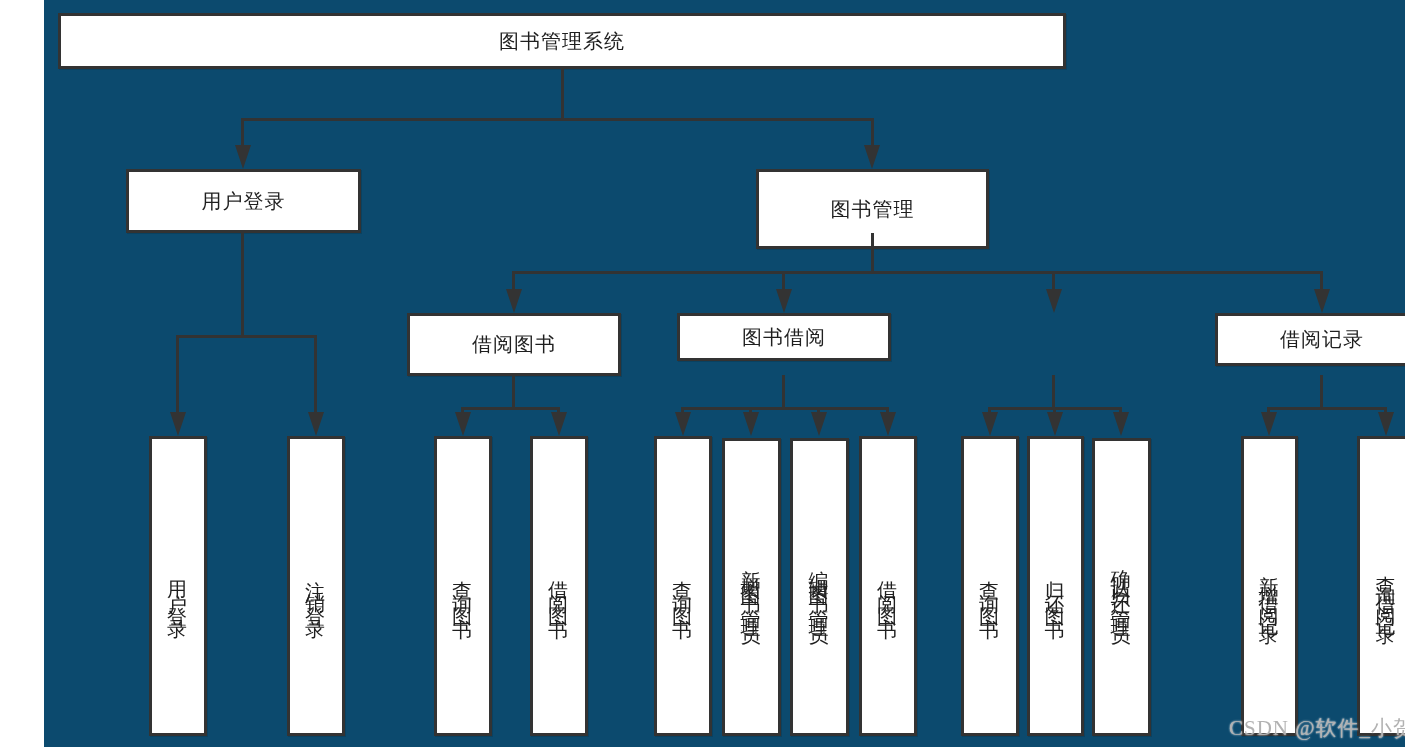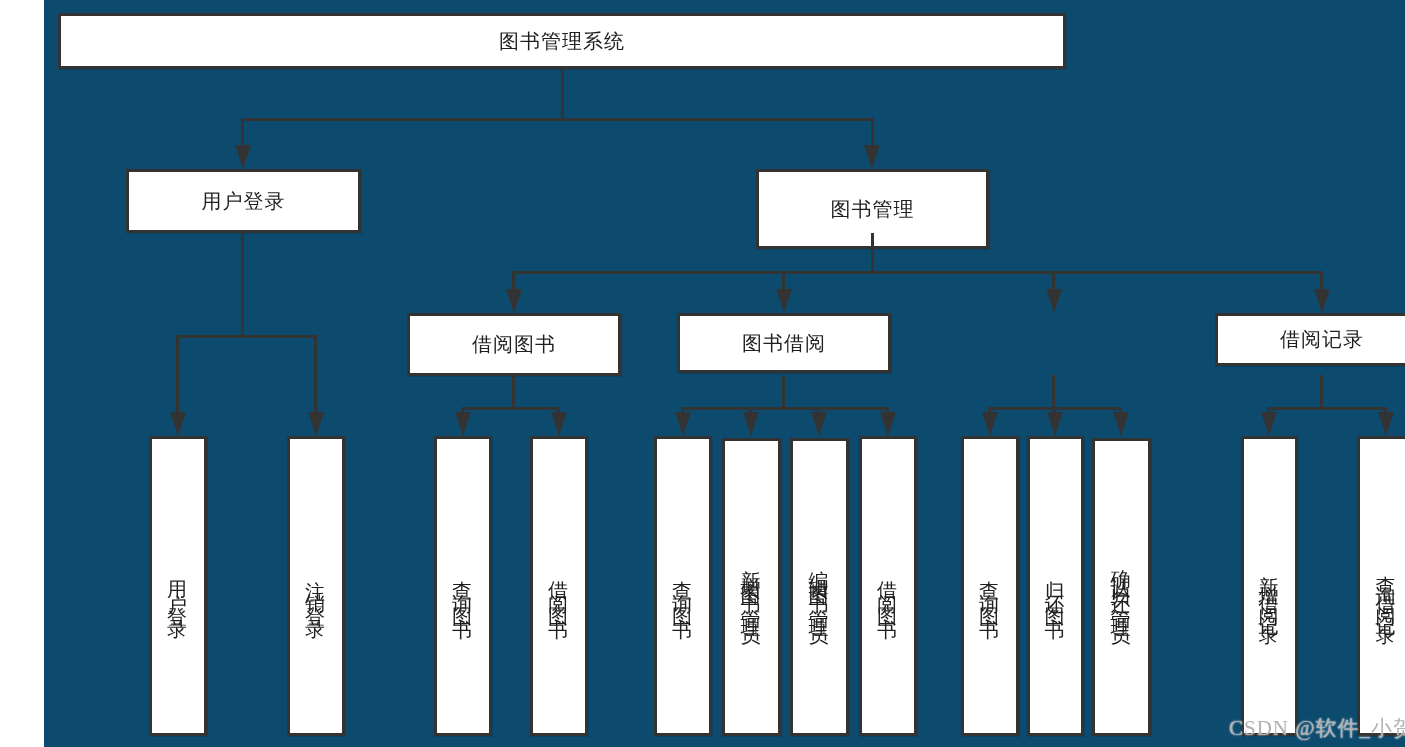--- a/index.html
+++ b/index.html
@@ -82,21 +82,21 @@
   <div class="vline" style="left:468px;  top:271px; height:20px;"></div>
   <div class="vline" style="left:738px;  top:271px; height:20px;"></div>
   <div class="vline" style="left:1008px; top:271px; height:20px;"></div>
   <div class="vline" style="left:1276px; top:271px; height:20px;"></div>
   <div class="arrow" style="left:462px;  top:289px;"></div>
   <div class="arrow" style="left:732px;  top:289px;"></div>
   <div class="arrow" style="left:1002px; top:289px;"></div>
   <div class="arrow" style="left:1270px; top:289px;"></div>
 
   <div class="box" style="left:363px;  top:313px; width:214px; height:63px;">借阅图书</div>
-  <div class="box" style="left:633px;  top:313px; width:214px; height:60px;">图书借阅</div>
+  <div class="box" style="left:633px;  top:313px; width:214px; height:48px;">图书借阅</div>
   <div class="box" style="left:1171px; top:313px; width:214px; height:53px;">借阅记录</div>
 
   <div class="vline" style="left:468px; top:375px; height:32px;"></div>
   <div class="hline" style="left:419px; top:407px; width:97px;"></div>
   <div class="vline" style="left:417px; top:407px; height:8px;"></div>
   <div class="vline" style="left:513px; top:407px; height:8px;"></div>
   <div class="arrow" style="left:411px; top:412px;"></div>
   <div class="arrow" style="left:507px; top:412px;"></div>
 
   <div class="vline" style="left:738px; top:375px; height:32px;"></div>

